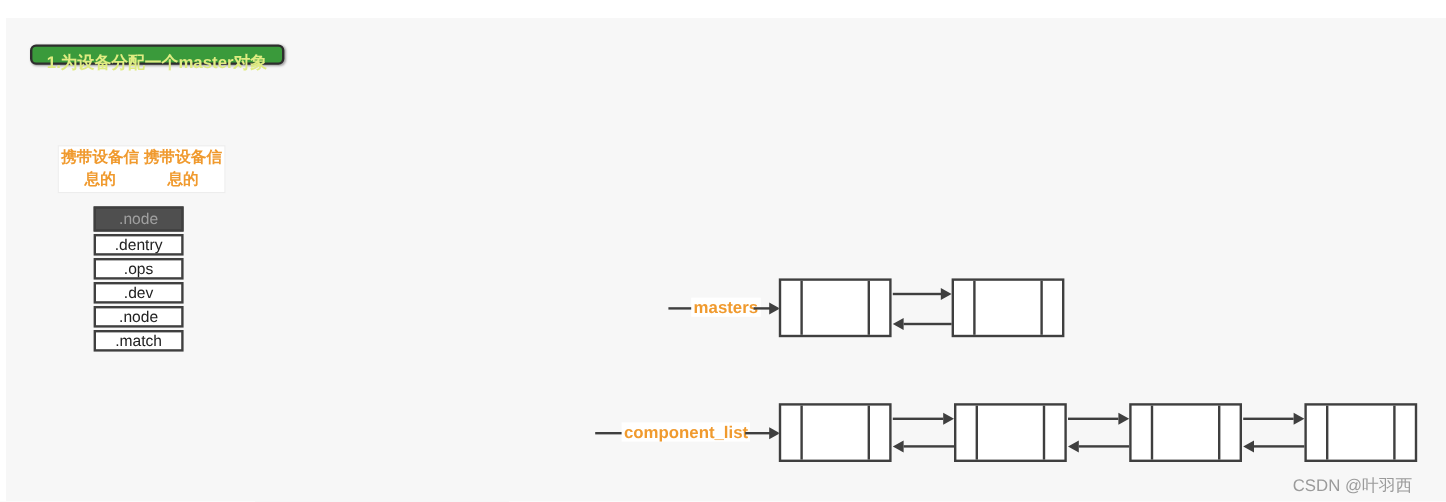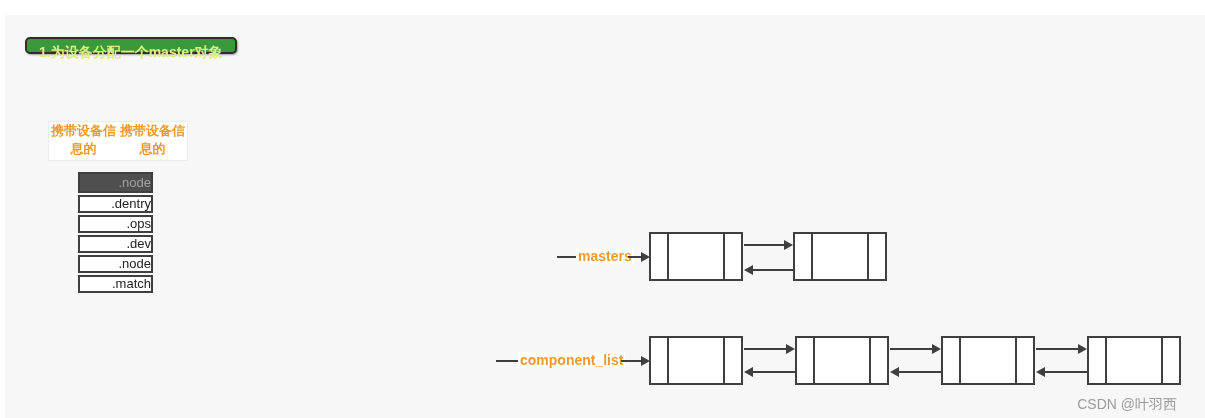--- a/index.html
+++ b/index.html
@@ -24,21 +24,21 @@
     position:absolute; left:48px; top:121px; width:138px; height:38px;
     background:#ffffff; border:1px solid #ededed;
     color:var(--accent_orange,#f09a2e); font-size:13px; font-weight:bold;
     text-align:center; display:flex; justify-content:center;
     line-height:1.35;
   }
   .fields { position:absolute; left:78px; top:172px; width:75px; }
   .frow {
     box-sizing:border-box; width:75px; height:18px; margin-top:2px;
     background:#ffffff; border:2px solid var(--line_dark,#3f3f3f);
-    color:#222222; font-size:13px; text-align:right; line-height:14px;
+    color:#222222; font-size:13px; text-align:center; line-height:14px;
   }
   .frow.header {
     height:21px; margin-top:0;
     background:var(--header_bg,#4f4f4f); color:var(--header_text,#a0a0a0);
     line-height:17px;
   }
   .hline { position:absolute; height:2px; background:var(--line_dark,#3f3f3f); }
   .tri-r {
     position:absolute; width:0; height:0;
     border-top:5px solid transparent; border-bottom:5px solid transparent;

